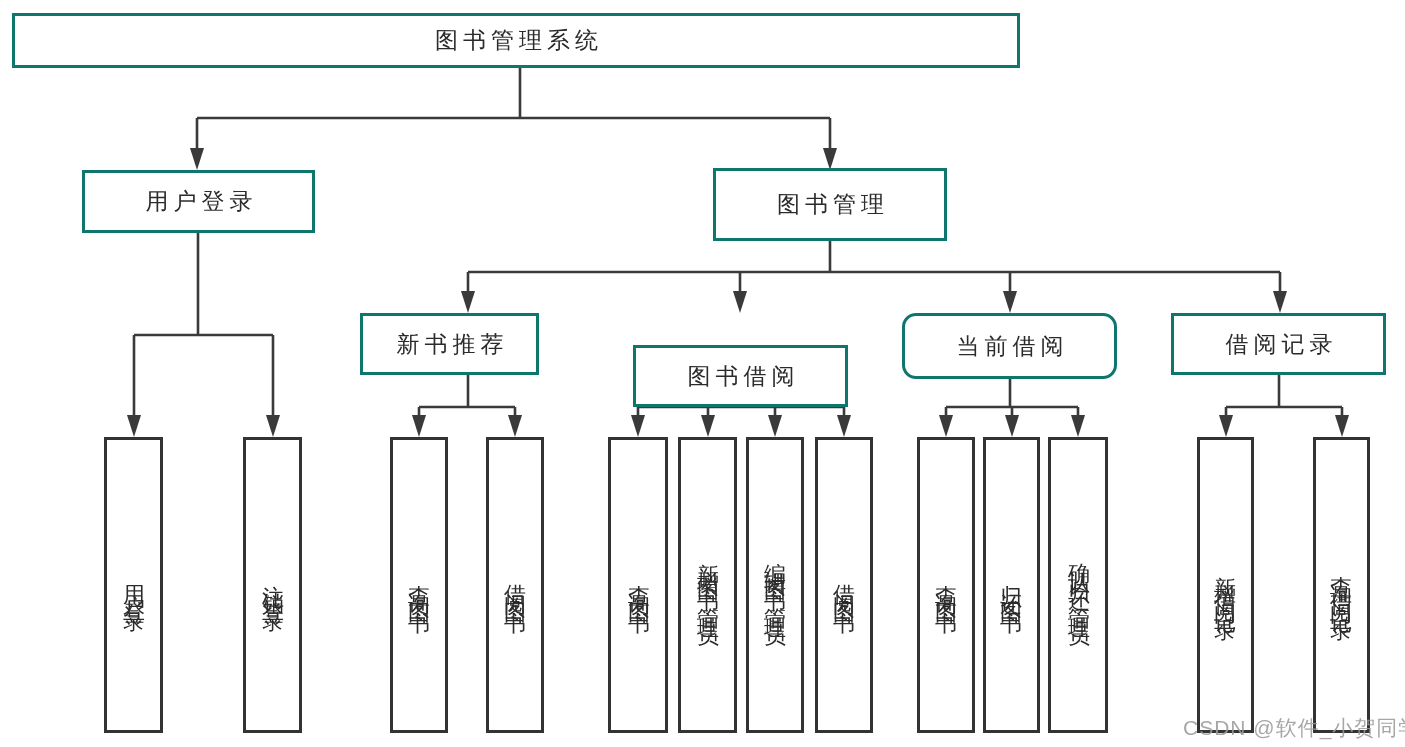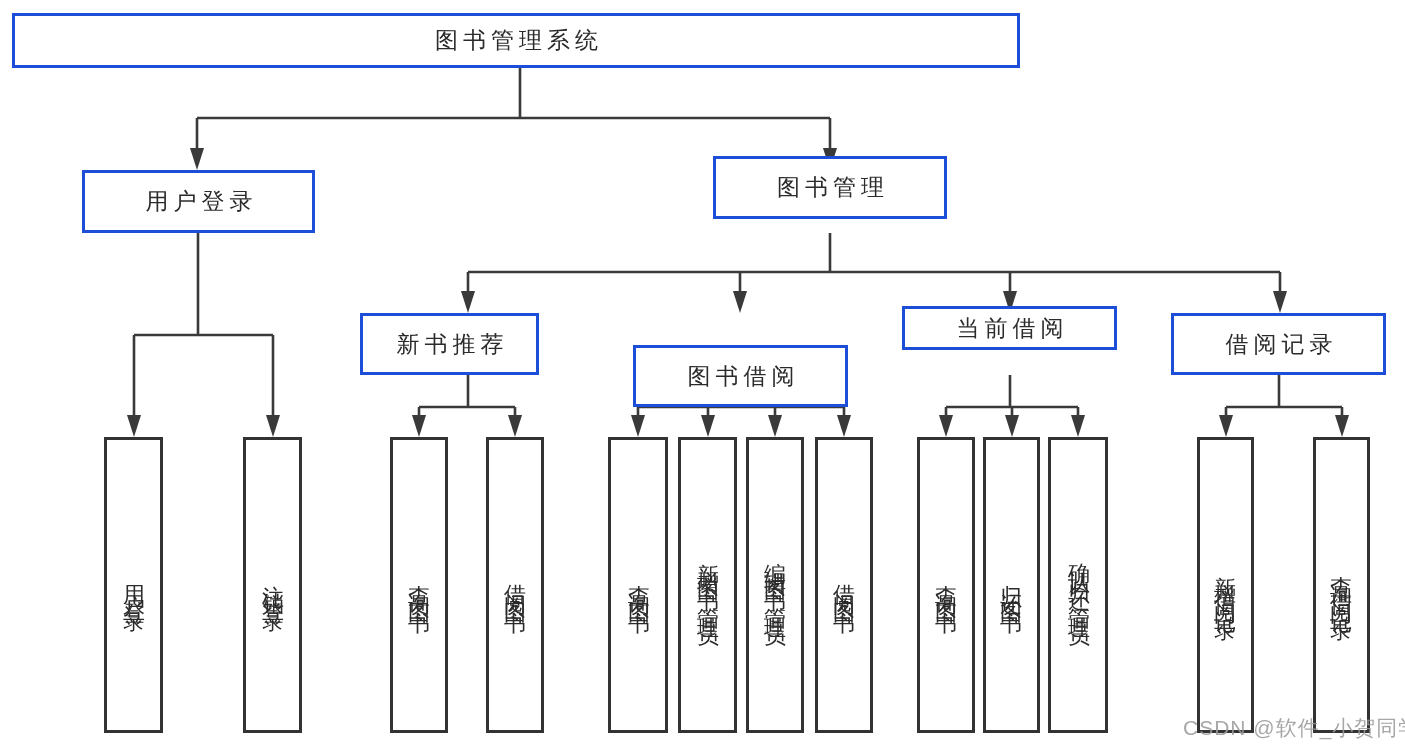--- a/index.html
+++ b/index.html
@@ -2,21 +2,21 @@
 <html><head>
 <meta charset="utf-8">
 <style>
   html, body { margin:0; padding:0; background:#ffffff; }
   .canvas {
     position:relative; width:1405px; height:747px; background:#ffffff;
     font-family:"Liberation Sans","DejaVu Sans",sans-serif; overflow:hidden;
   }
   svg.connectors { position:absolute; left:0; top:0; width:1405px; height:747px; }
   .node {
-    position:absolute; background:#ffffff; border:3px solid #1d4ed8;
+    position:absolute; background:#ffffff; border:3px solid #0f766e;
     box-sizing:border-box; display:flex; align-items:center; justify-content:center;
     font-size:23px; color:#2b2b2b; letter-spacing:5px; white-space:nowrap;
     padding-left:6px; 
   }
   .leaf {
     position:absolute; background:#ffffff; border:3px solid #333333;
     box-sizing:border-box; top:437px; height:296px;
     writing-mode:vertical-rl; text-orientation:mixed;
     text-align:center; font-size:22px; color:#2b2b2b;
     letter-spacing:9px; line-height:51px;
@@ -60,25 +60,25 @@
       <polygon points="1005,415 1019,415 1012,437"></polygon>
       <polygon points="1071,415 1085,415 1078,437"></polygon>
       <polygon points="1219,415 1233,415 1226,437"></polygon>
       <polygon points="1335,415 1349,415 1342,437"></polygon>
     </g>
   </svg>
 
   <div class="node" style="left:12px; top:13px; width:1008px; height:55px;">图书管理系统</div>
 
   <div class="node" style="left:82px; top:170px; width:233px; height:63px;">用户登录</div>
-  <div class="node" style="left:713px; top:156px; width:234px; height:63px;">图书管理</div>
+  <div class="node" style="left:713px; top:168px; width:234px; height:73px;">图书管理</div>
 
   <div class="node" style="left:360px; top:313px; width:179px; height:62px;font-family:Liberation Mono, monospace;">新书推荐</div>
   <div class="node" style="left:633px; top:313px; width:215px; height:62px;margin-top:32px;">图书借阅</div>
-  <div class="node" style="left:902px; top:306px; width:215px; height:44px;">当前借阅</div>
+  <div class="node" style="left:902px; top:313px; width:215px; height:66px;border-radius:14px;">当前借阅</div>
   <div class="node" style="left:1171px; top:313px; width:215px; height:62px;">借阅记录</div>
 
   <div class="leaf" style="left:104px; width:59px;">用户登录</div>
   <div class="leaf" style="left:243px; width:59px;">注销登录</div>
 
   <div class="leaf" style="left:390px; width:58px;">查询图书</div>
   <div class="leaf" style="left:486px; width:58px;">借阅图书</div>
 
   <div class="leaf" style="left:608px; width:60px;">查询图书</div>
   <div class="leaf" style="left:678px; width:59px;">新增图书（管理员）</div>

